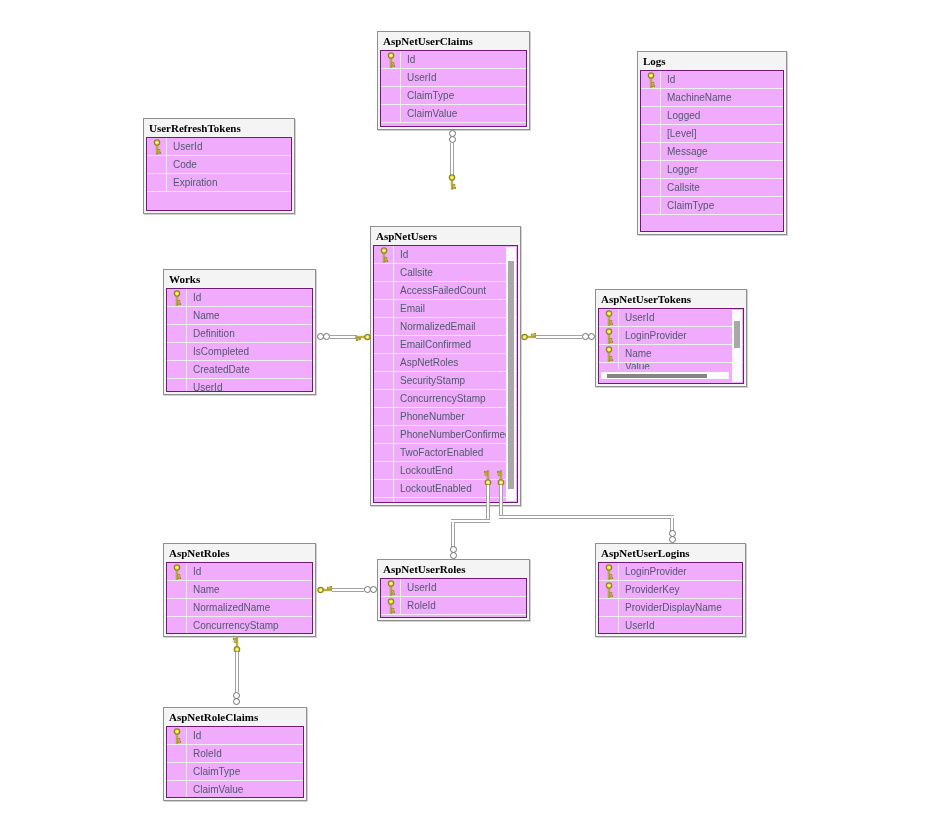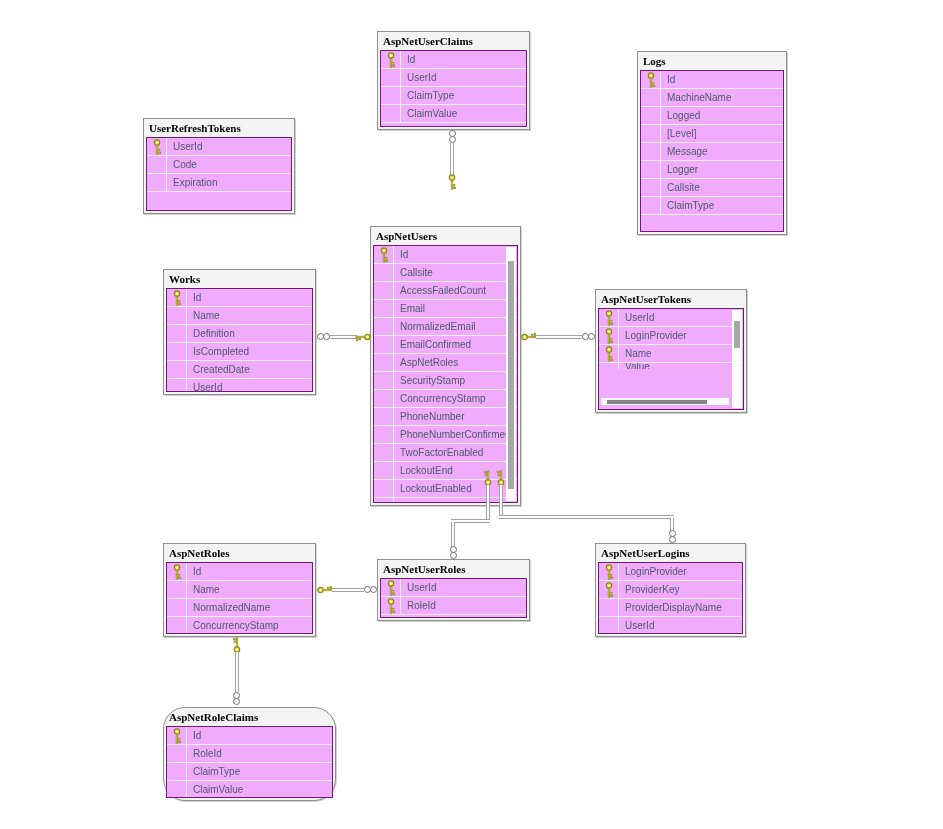--- a/index.html
+++ b/index.html
@@ -276,21 +276,21 @@
           <span class="keycell"></span>
           <span class="colname">CreatedDate</span>
         </div>
         <div class="tbl-row">
           <span class="keycell"></span>
           <span class="colname">UserId</span>
         </div>
       </div>
   </div>
 
-  <div class="db-table" style="left:595px; top:289px; width:152px; height:124px;">
+  <div class="db-table" style="left:595px; top:289px; width:152px; height:98px;">
     <div class="tbl-title">AspNetUserTokens</div>
     <div class="tbl-body">
       <div class="vscroll">
         <div class="thumb" style="top:11px; height:27px;"></div>
       </div>
       <div class="hscroll">
         <div class="thumb" style="left:6px; width:100px;"></div>
       </div>
     <div class="tbl-row">
           <span class="keycell">
@@ -426,21 +426,21 @@
           <span class="keycell"></span>
           <span class="colname">ProviderDisplayName</span>
         </div>
         <div class="tbl-row">
           <span class="keycell"></span>
           <span class="colname">UserId</span>
         </div>
       </div>
   </div>
 
-  <div class="db-table" style="left:163px; top:707px; width:173px; height:94px;border-radius:22px;">
+  <div class="db-table" style="left:163px; top:707px; width:144px; height:94px;">
     <div class="tbl-title">AspNetRoleClaims</div>
     <div class="tbl-body">
         <div class="tbl-row">
           <span class="keycell">
             <svg width="10" height="16" viewBox="0 0 10 16" xmlns="http://www.w3.org/2000/svg">
               <circle cx="5" cy="3.6" r="2.7" fill="#f1e23c" stroke="#8f8423" stroke-width="1.2"></circle>
               <circle cx="5" cy="3.6" r="0.9" fill="#ffffff"></circle>
               <rect x="4.2" y="6.2" width="1.6" height="9" fill="#f1e23c" stroke="#8f8423" stroke-width="0.7"></rect>
               <rect x="5.8" y="10.6" width="2.1" height="1.5" fill="#f1e23c" stroke="#8f8423" stroke-width="0.7"></rect>
               <rect x="5.8" y="13.2" width="2.9" height="1.5" fill="#f1e23c" stroke="#8f8423" stroke-width="0.7"></rect>

